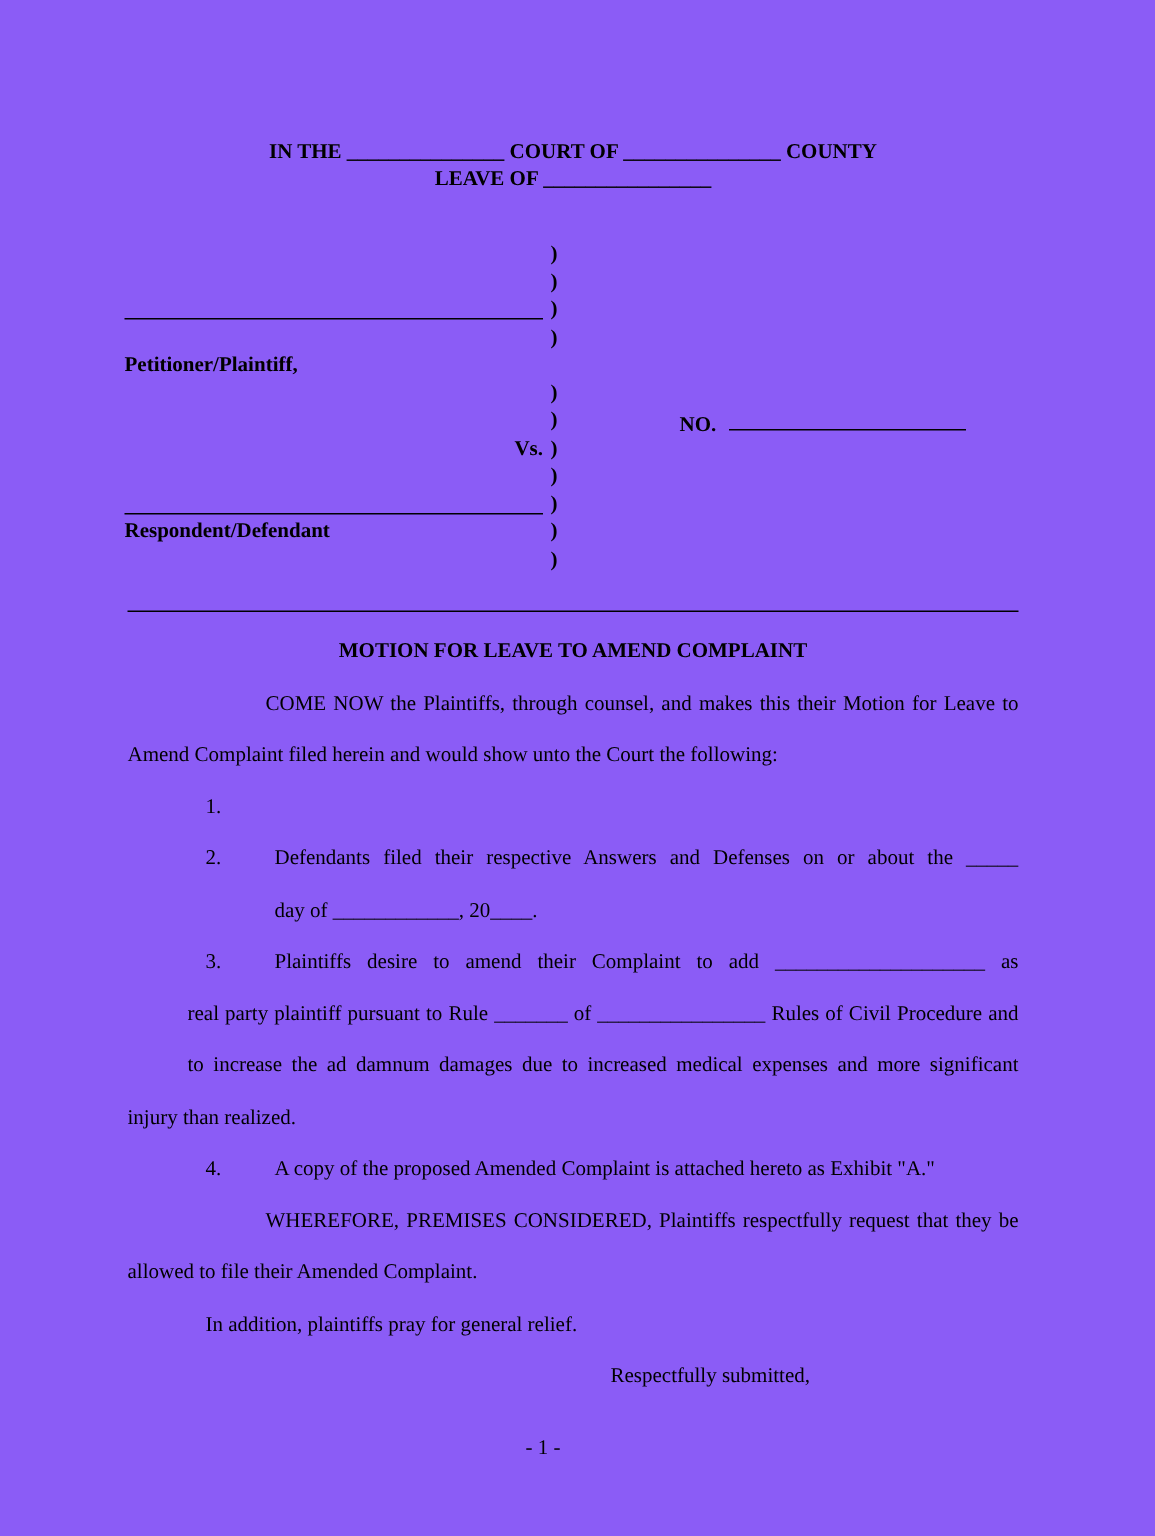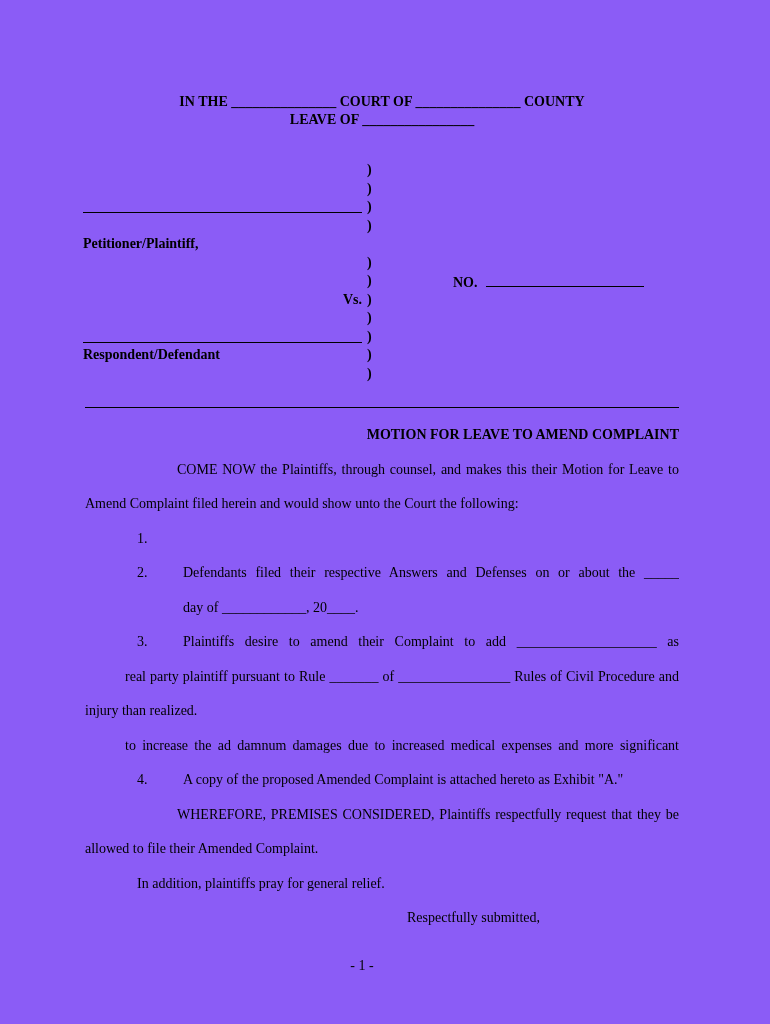--- a/index.html
+++ b/index.html
@@ -42,21 +42,21 @@
 
   
   .rule {
     position:absolute; left:85px; top:407px; width:594px; height:0;
     border:none; border-top:1.5px solid #000; margin:0;
   }
 
   
   .body-block { position:absolute; left:85px; top:418px; width:594px; }
   .bline { height:34.5px; line-height:34.5px; overflow:hidden; }
-  .bline.title-line { text-align:right; font-weight:bold; }
+  .bline.title-line { text-align:center; font-weight:bold; }
   .bline.justify { text-align:justify; text-align-last:justify; text-justify:inter-word;margin-left:40px; }
   .bline.indent { text-indent:52px; }
   .bline.cont { padding-left:98px; box-sizing:border-box; }
   .bline.item { display:flex; }
   .item .num { flex:0 0 46px; margin-left:52px; }
   .item .itext { flex:1; }
   .item .itext.justify { text-align:justify; text-align-last:justify; text-justify:inter-word; }
   .bline.closing-line { padding-left:322px; box-sizing:border-box; }
 
   
@@ -156,22 +156,22 @@
       <span class="num">2.</span>
       <span class="itext justify">Defendants filed their respective Answers and Defenses on or about the _____</span>
     </div>
     <div class="bline cont">day of ____________, 20____.</div>
 
     <div class="bline item">
       <span class="num">3.</span>
       <span class="itext justify">Plaintiffs desire to amend their Complaint to add ____________________ as</span>
     </div>
     <div class="bline justify">real party plaintiff pursuant to Rule _______ of ________________ Rules of Civil Procedure and</div>
+    <div class="bline justify">to increase the ad damnum damages due to increased medical expenses and more significant</div>
     <div class="bline">injury than realized.</div>
-    <div class="bline justify">to increase the ad damnum damages due to increased medical expenses and more significant</div>
 
     <div class="bline item">
       <span class="num">4.</span>
       <span class="itext">A copy of the proposed Amended Complaint is attached hereto as Exhibit "A."</span>
     </div>
 
     <div class="bline indent justify">WHEREFORE, PREMISES CONSIDERED, Plaintiffs respectfully request that they be</div>
     <div class="bline">allowed to file their Amended Complaint.</div>
 
     <div class="bline indent">In addition, plaintiffs pray for general relief.</div>

